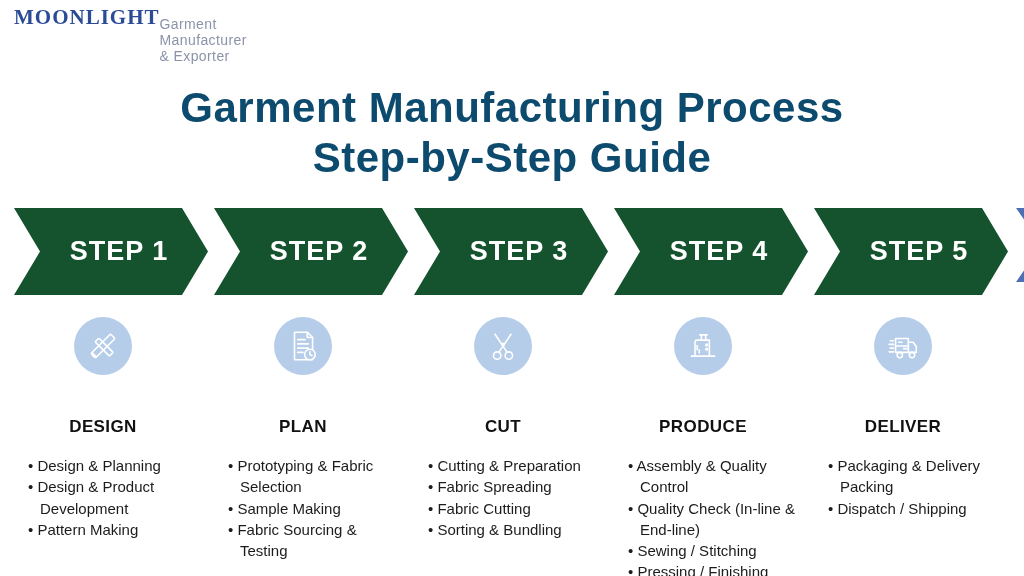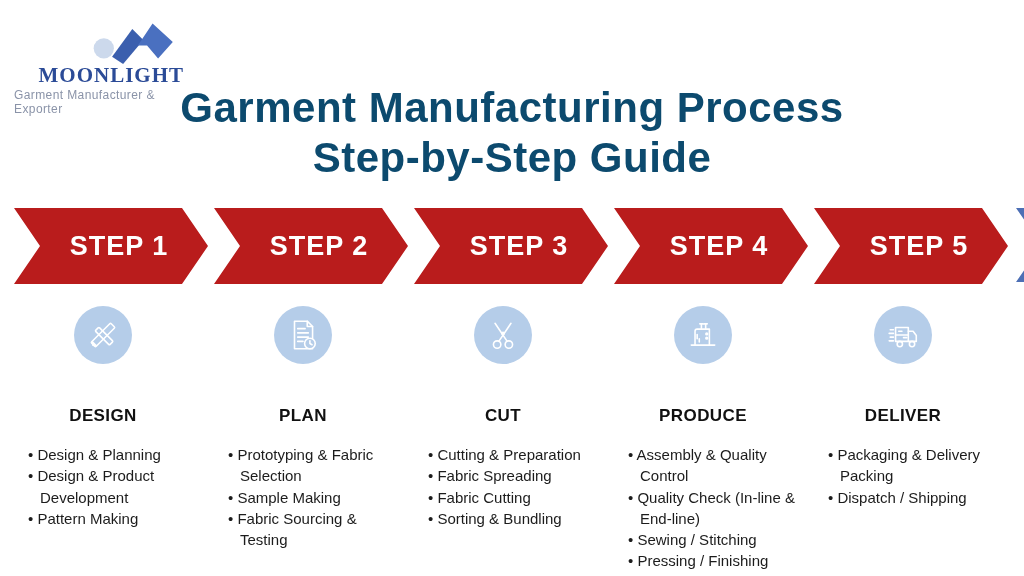--- a/index.html
+++ b/index.html
@@ -7,38 +7,38 @@
   body {
     position: relative;
     background: #ffffff;
     font-family: "Liberation Sans", sans-serif;
     overflow: hidden;
   }
 
   
   .logo {
     position: absolute;
-    top: 18px; left: 14px;
+    top: 6px; left: 14px;
     width: 170px;
-    display: flex; flex-direction: column; align-items: flex-end;
+    display: flex; flex-direction: row; align-items: flex-start;
   }
   .logo-mark { width: 96px; height: 46px; }
   .logo-name {
     font-family: "Liberation Serif", serif;
     font-weight: bold;
     font-size: 21px;
     letter-spacing: 1px;
     color: #2b4b97;
     line-height: 1.05;
   }
   .logo-tagline {
-    font-size: 12px;
+    font-size: 14px;
     color: #8a93a8;
     letter-spacing: 0.4px;
-    margin-top: 2px;
+    margin-top: 10px;
   }
 
   
   .main-title {
     position: absolute;
     top: 83px; left: 0; right: 0;
     text-align: center;
     color: #0c4a6e;
     font-weight: bold;
     font-size: 42px;
@@ -50,22 +50,22 @@
   .steps-grid {
     position: absolute;
     top: 208px; left: 14px; right: 16px;
     display: grid;
     grid-template-columns: repeat(5, 1fr);
     column-gap: 6px;
   }
   .step-col { display: flex; flex-direction: column; }
 
   .step-arrow {
-    height: 76px;
-    background: #b91c1c;
+    height: 87px;
+    background: #14532d;
     clip-path: polygon(0 0, calc(100% - 26px) 0, 100% 50%, calc(100% - 26px) 100%, 0 100%, 26px 50%);
     display: flex; align-items: center; justify-content: center;
     padding-left: 16px;
     color: #ffffff;
     font-weight: bold;
     font-size: 27px;
     letter-spacing: 1px;
   }
 
   .icon-label {

